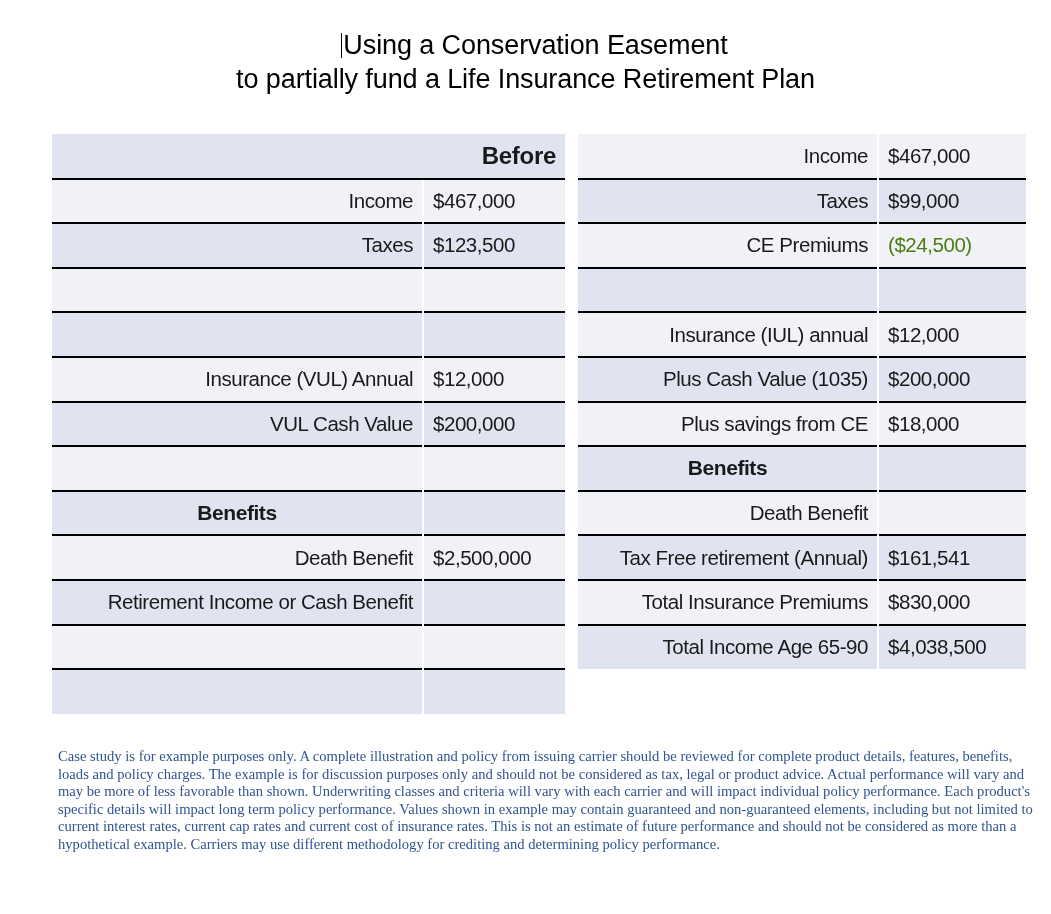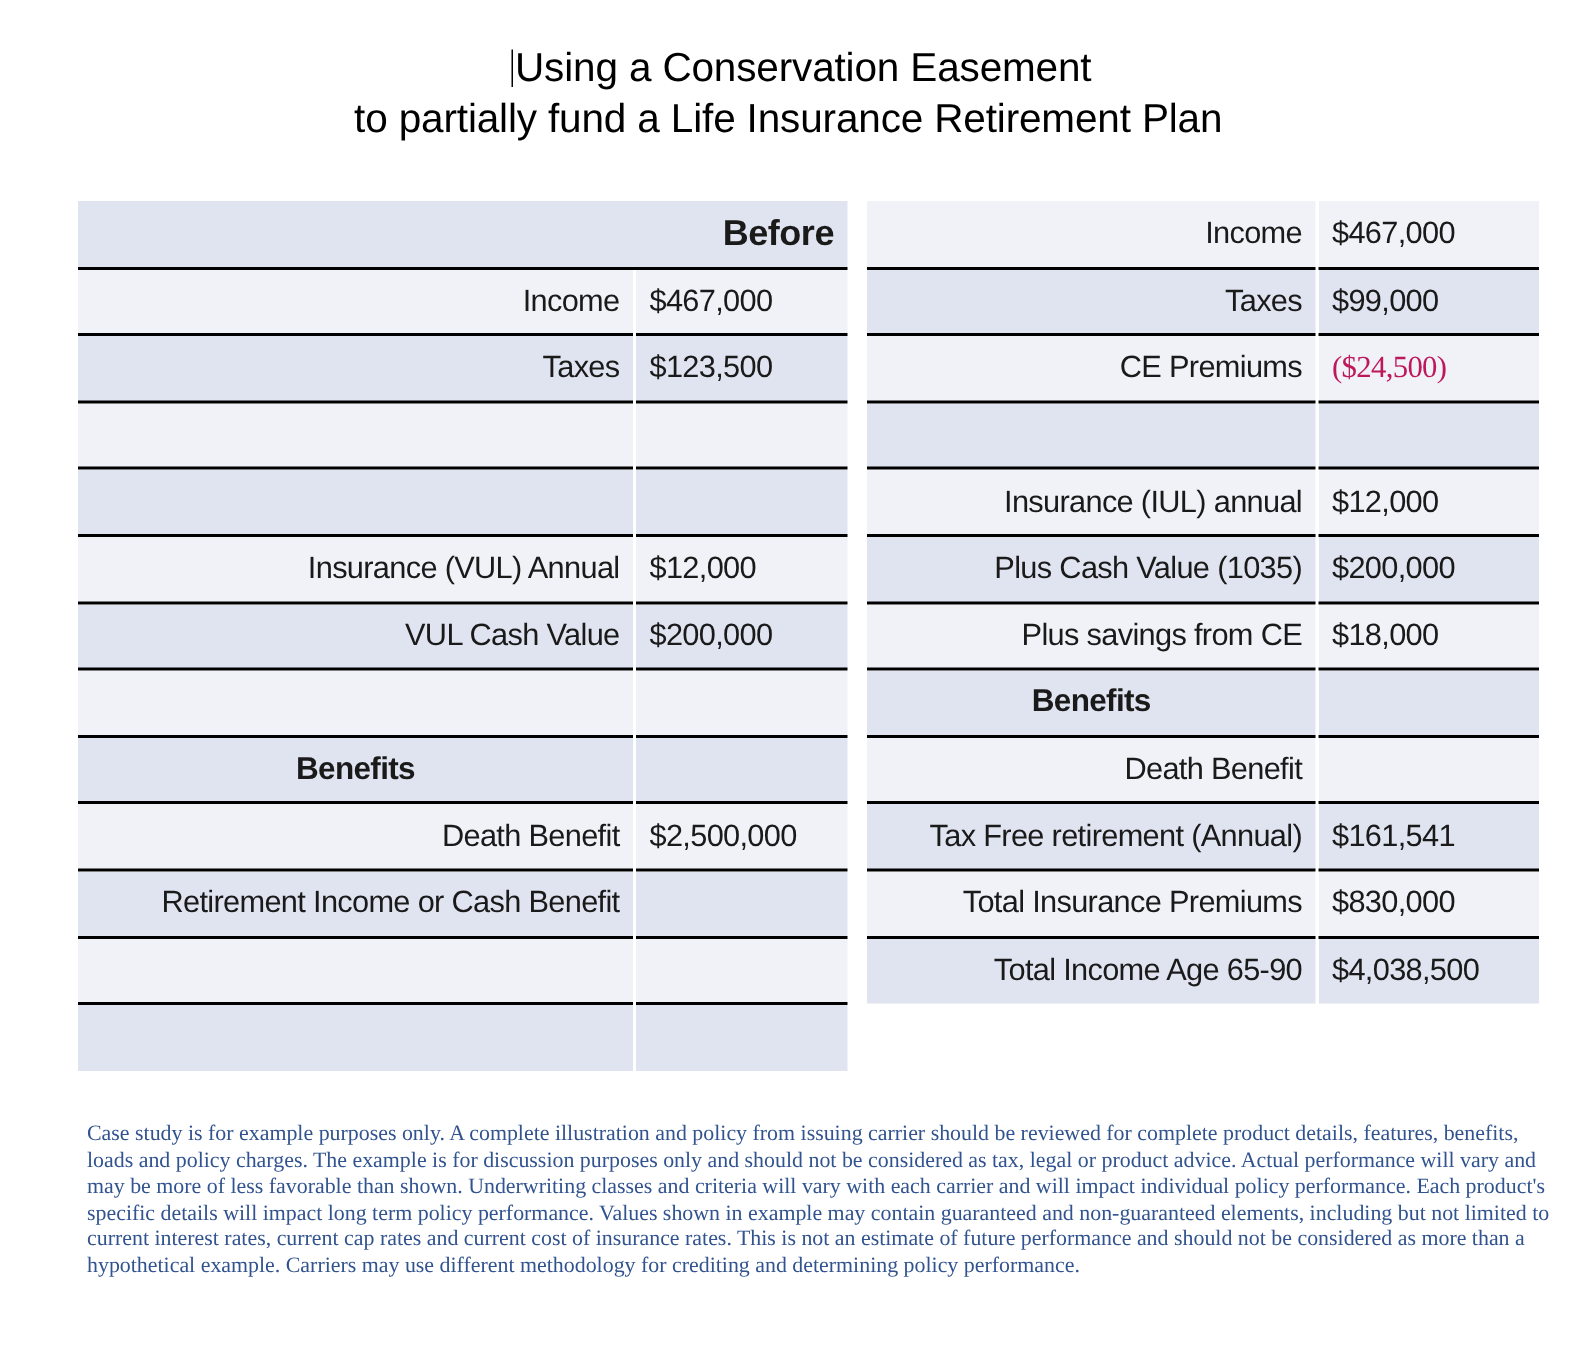--- a/index.html
+++ b/index.html
@@ -97,21 +97,21 @@
   .row-header { background: #dfe4f0; }
 
   
   .cell-section {
     font-weight: bold;
     text-align: center;
     font-size: 21px;
   }
 
   
-  .value-negative { color: #be185d; font-family: Liberation Serif, serif; }
+  .value-negative { color: #4d7c0f; }
 
   
   .col-label-before { width: 371px; }
   .col-value-before { width: 142px; }
   .col-label-after  { width: 300px; }
   .col-value-after  { width: 148px; }
 
   
   .disclaimer {
     position: absolute;

